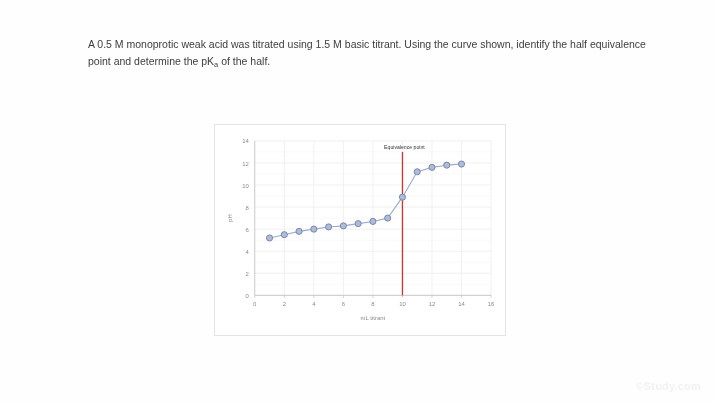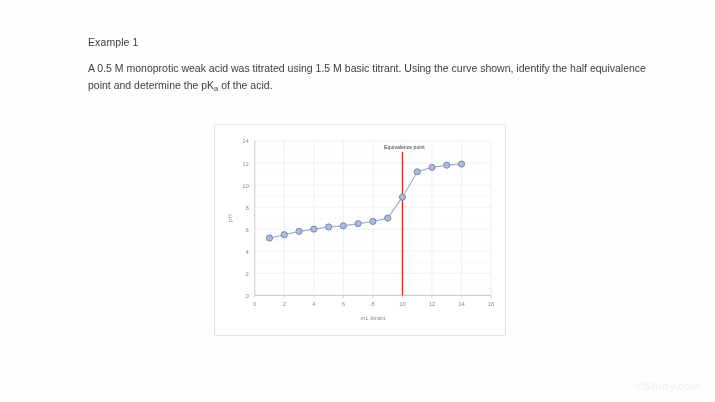--- a/index.html
+++ b/index.html
@@ -86,22 +86,21 @@
   .watermark .wm-c {
     font-size: 10px;
   }
 </style>
 </head>
 <body>
 
 <div class="page">
 
   <div class="text-block">
-    <div class="example-heading">Example 1</div>
-    <p class="prompt"><span>A 0.5 M monoprotic weak acid was titrated using 1.5 M basic titrant. Using the curve shown, identify the half equivalence point and determine the pK</span><sub>a</sub><span> of the acid.</span></p>
+    <p class="prompt"><span>A 0.5 M monoprotic weak acid was titrated using 1.5 M basic titrant. Using the curve shown, identify the half equivalence point and determine the pK</span><sub>a</sub><span> of the half.</span></p>
   </div>
 
   <div class="chart-card">
     <div class="chart-inner">
       <svg class="chart-svg" viewBox="0 0 280 200" preserveAspectRatio="none">
         <g id="chart-root">
             <rect x="34" y="10" width="238" height="156" fill="#ffffff"></rect>
             <g>
               <line x1="34" x2="272" y1="154.86" y2="154.86" stroke="#f4f4f4" stroke-width="0.6"></line>
               <line x1="34" x2="272" y1="132.57" y2="132.57" stroke="#f4f4f4" stroke-width="0.6"></line>

